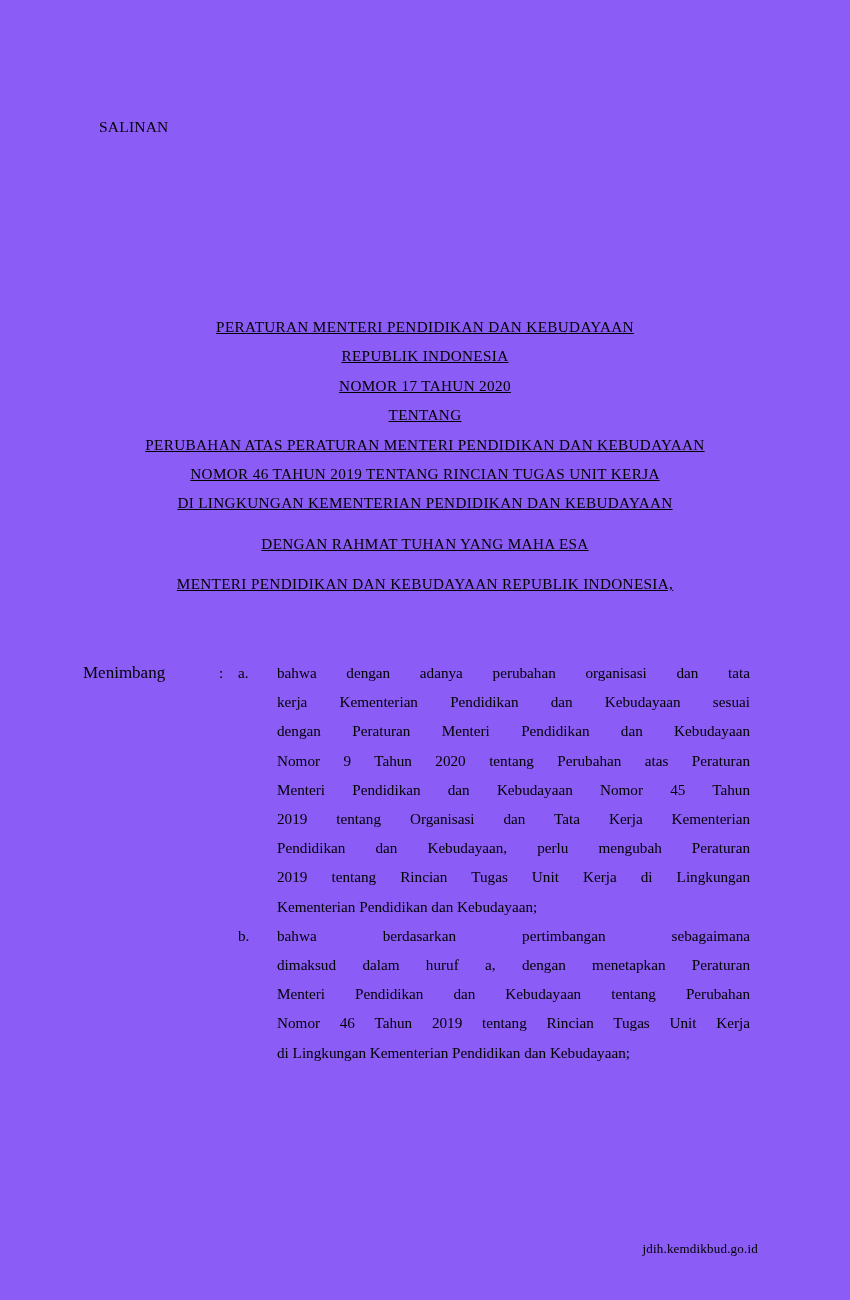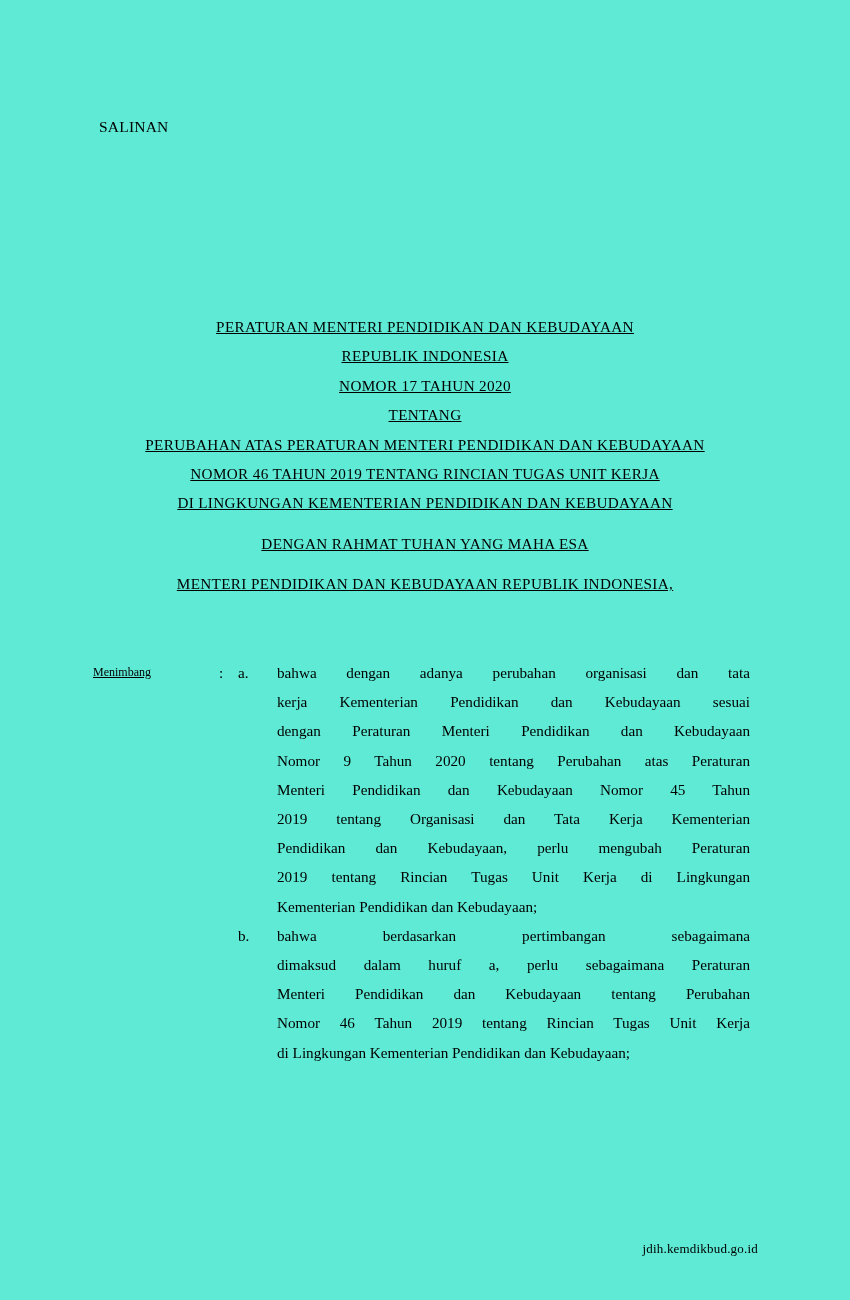--- a/index.html
+++ b/index.html
@@ -9,21 +9,21 @@
     background: #ffffff;
   }
   body {
     font-family: "Liberation Serif", "DejaVu Serif", serif;
     color: #000000;
   }
   .page {
     position: relative;
     width: 850px;
     height: 1300px;
-    background: #5eead4;
+    background: #8b5cf6;
     overflow: hidden;
     box-sizing: border-box;
   }
 
   
   .salinan {
     position: absolute;
     left: 99px;
     top: 117px;
     font-size: 15.5px;
@@ -57,26 +57,25 @@
     left: 0;
     top: 658px;
     width: 850px;
   }
   .consid-row {
     position: relative;
     display: block;
   }
   .label-menimbang {
     position: absolute;
-    left: 93px;
+    left: 83px;
     top: 0;
-    font-size: 12px;
+    font-size: 17px;
     line-height: 29.2px;
     white-space: nowrap;
-    text-decoration: underline;
   }
   .label-colon {
     position: absolute;
     left: 219px;
     top: 0;
     font-size: 15.2px;
     line-height: 29.2px;
   }
   .item {
     position: relative;
@@ -161,21 +160,21 @@
             <span class="jline">2019 tentang Organisasi dan Tata Kerja Kementerian</span>
             <span class="jline">Pendidikan dan Kebudayaan, perlu mengubah Peraturan</span>
             <span class="jline">2019 tentang Rincian Tugas Unit Kerja di Lingkungan</span>
             <span class="jline last">Kementerian Pendidikan dan Kebudayaan;</span>
           </div>
         </div>
         <div class="item">
           <span class="item-marker">b.</span>
           <div class="item-body">
             <span class="jline">bahwa berdasarkan pertimbangan sebagaimana</span>
-            <span class="jline">dimaksud dalam huruf a, perlu sebagaimana Peraturan</span>
+            <span class="jline">dimaksud dalam huruf a, dengan menetapkan Peraturan</span>
             <span class="jline">Menteri Pendidikan dan Kebudayaan tentang Perubahan</span>
             <span class="jline">Nomor 46 Tahun 2019 tentang Rincian Tugas Unit Kerja</span>
             <span class="jline last">di Lingkungan Kementerian Pendidikan dan Kebudayaan;</span>
           </div>
         </div>
       </div>
   </div>
 
   <div class="footer">jdih.kemdikbud.go.id</div>
 

